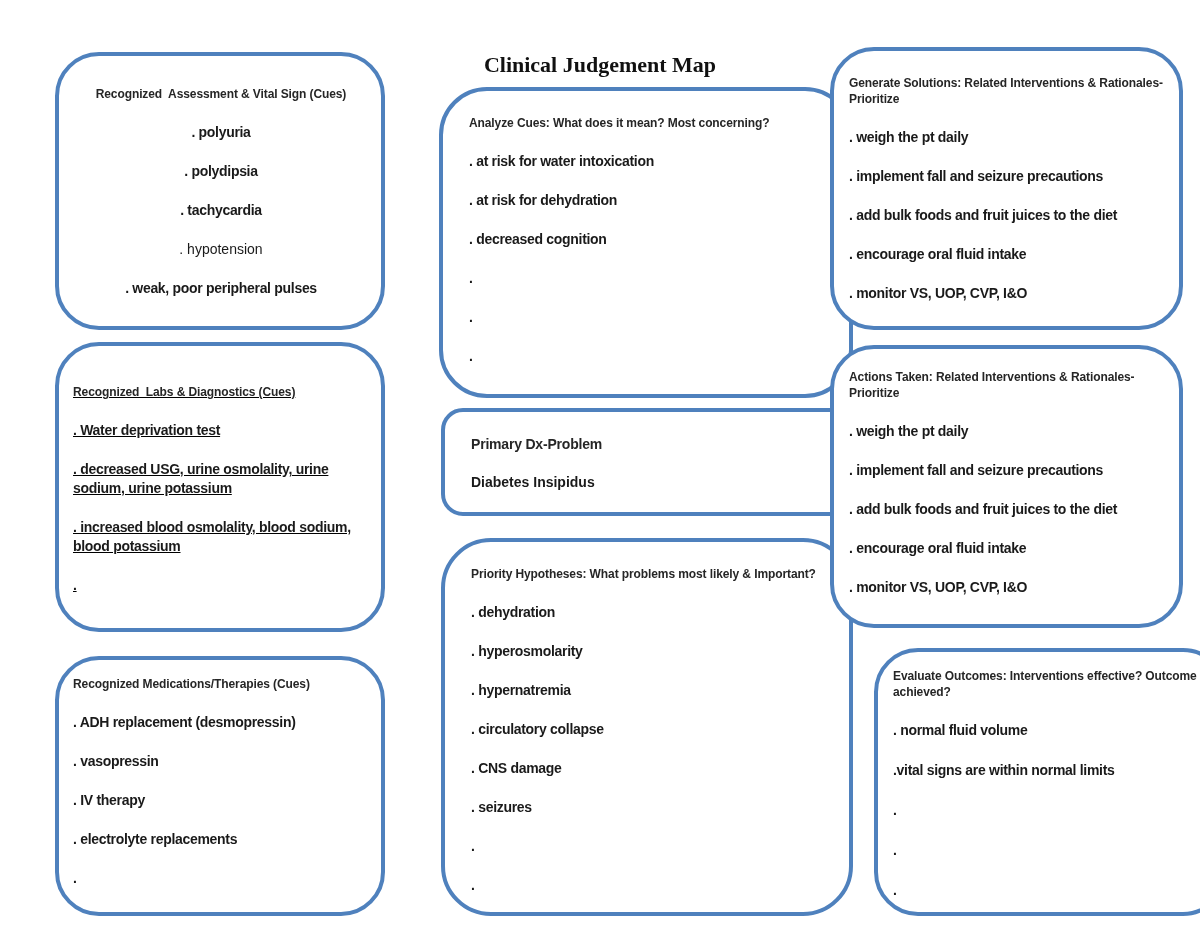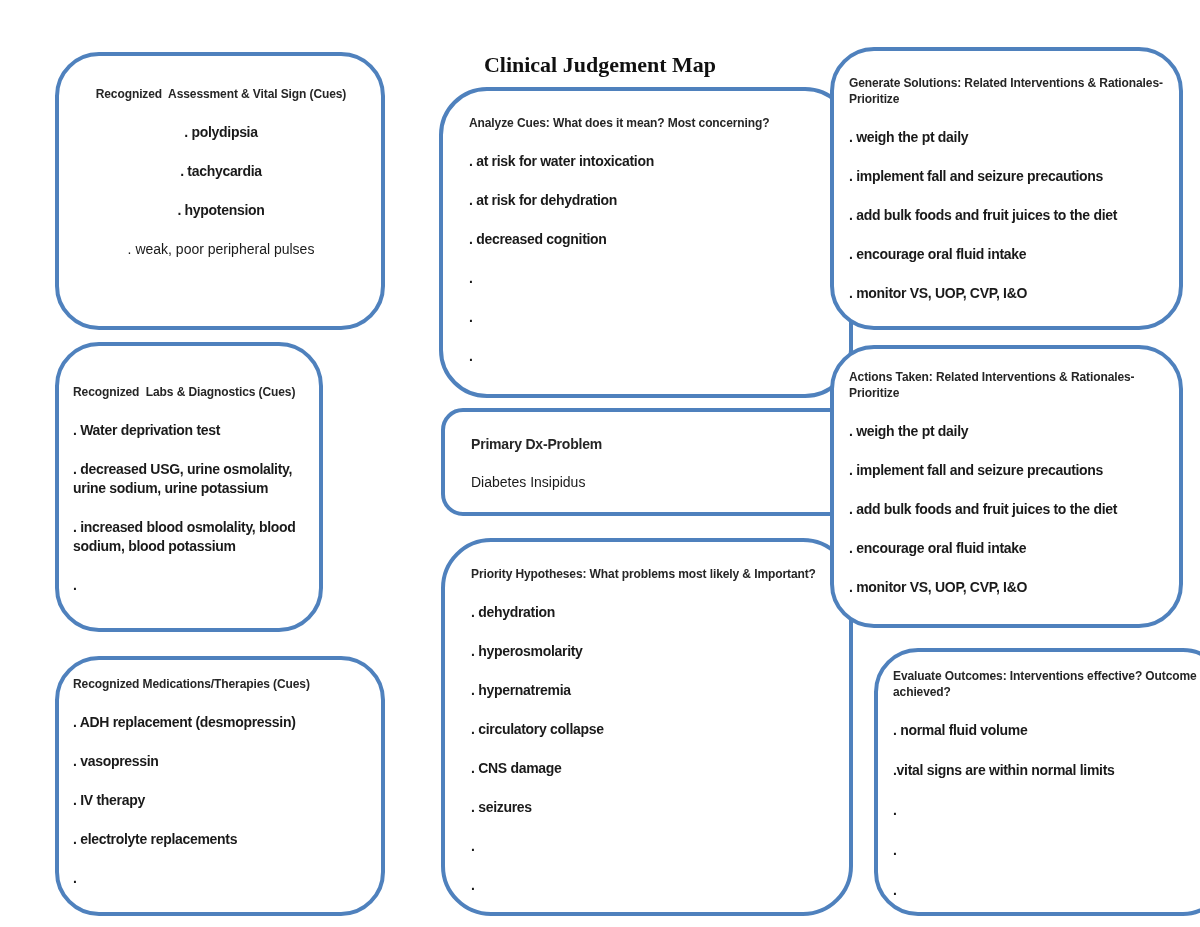--- a/index.html
+++ b/index.html
@@ -27,21 +27,21 @@
     border: 4px solid #4f81bd;
     border-radius: 44px;
     background: #ffffff;
     padding: 24px 12px 8px 14px;
   }
   .col-mid  { padding-left: 26px; margin-left: 36px; }
   .col-right{ padding-left: 15px; }
 
   
   #box-assessment { left: 55px;  top: 52px;  width: 330px; height: 278px; padding-top: 30px; text-align: center; }
-  #box-labs       { left: 55px;  top: 342px; width: 268px; height: 290px; padding-top: 38px; }
+  #box-labs       { left: 55px;  top: 342px; width: 330px; height: 290px; padding-top: 38px; text-decoration: underline; }
   #box-medications{ left: 55px;  top: 656px; width: 330px; height: 260px; padding-top: 16px; }
   #box-analyze    { left: 403px; top: 87px;  width: 414px; height: 311px; padding-top: 24px; border-radius: 48px; }
   #box-primary-dx { left: 405px; top: 408px; width: 412px; height: 108px; border-radius: 22px; }
   #box-hypotheses { left: 405px; top: 538px; width: 412px; height: 378px; padding-top: 24px; border-radius: 50px; }
   #box-generate   { left: 830px; top: 47px;  width: 353px; height: 283px; padding-top: 24px; }
   #box-actions    { left: 830px; top: 345px; width: 353px; height: 283px; padding-top: 20px; }
   #box-evaluate   { left: 830px; top: 648px; width: 353px; height: 268px; padding-top: 16px; margin-left: 44px; }
 
   .box-header {
     font-size: 12px;
@@ -60,33 +60,34 @@
     font-size: 14px;
     font-weight: 700;
     letter-spacing: -0.3px;
     line-height: 19px;
     color: #1a1a1a;
     margin: 0 0 20px 0;
   }
   
   #box-assessment .box-items li:nth-child(4) { font-weight: 400; letter-spacing: 0; }
   #box-primary-dx .box-header { font-size: 14px; letter-spacing: -0.2px; }
-  #box-primary-dx .box-items li { font-weight: 400; letter-spacing: 0; }
+  #box-primary-dx .box-items li { font-weight: 700; letter-spacing: 0; }
   #box-evaluate .box-items li { margin-bottom: 21px; }
 </style>
 </head>
 <body>
 
 <div class="page">
 
   <h1 id="title">Clinical Judgement Map</h1>
 
   <section class="box col-left" id="box-assessment">
     <div class="box-header">Recognized  Assessment &amp; Vital Sign (Cues)</div>
     <ul class="box-items">
+        <li>. polyuria</li>
         <li>. polydipsia</li>
         <li>. tachycardia</li>
         <li>. hypotension</li>
         <li>. weak, poor peripheral pulses</li>
       </ul>
   </section>
 
   <section class="box col-left" id="box-labs">
     <div class="box-header">Recognized  Labs &amp; Diagnostics (Cues)</div>
     <ul class="box-items">

